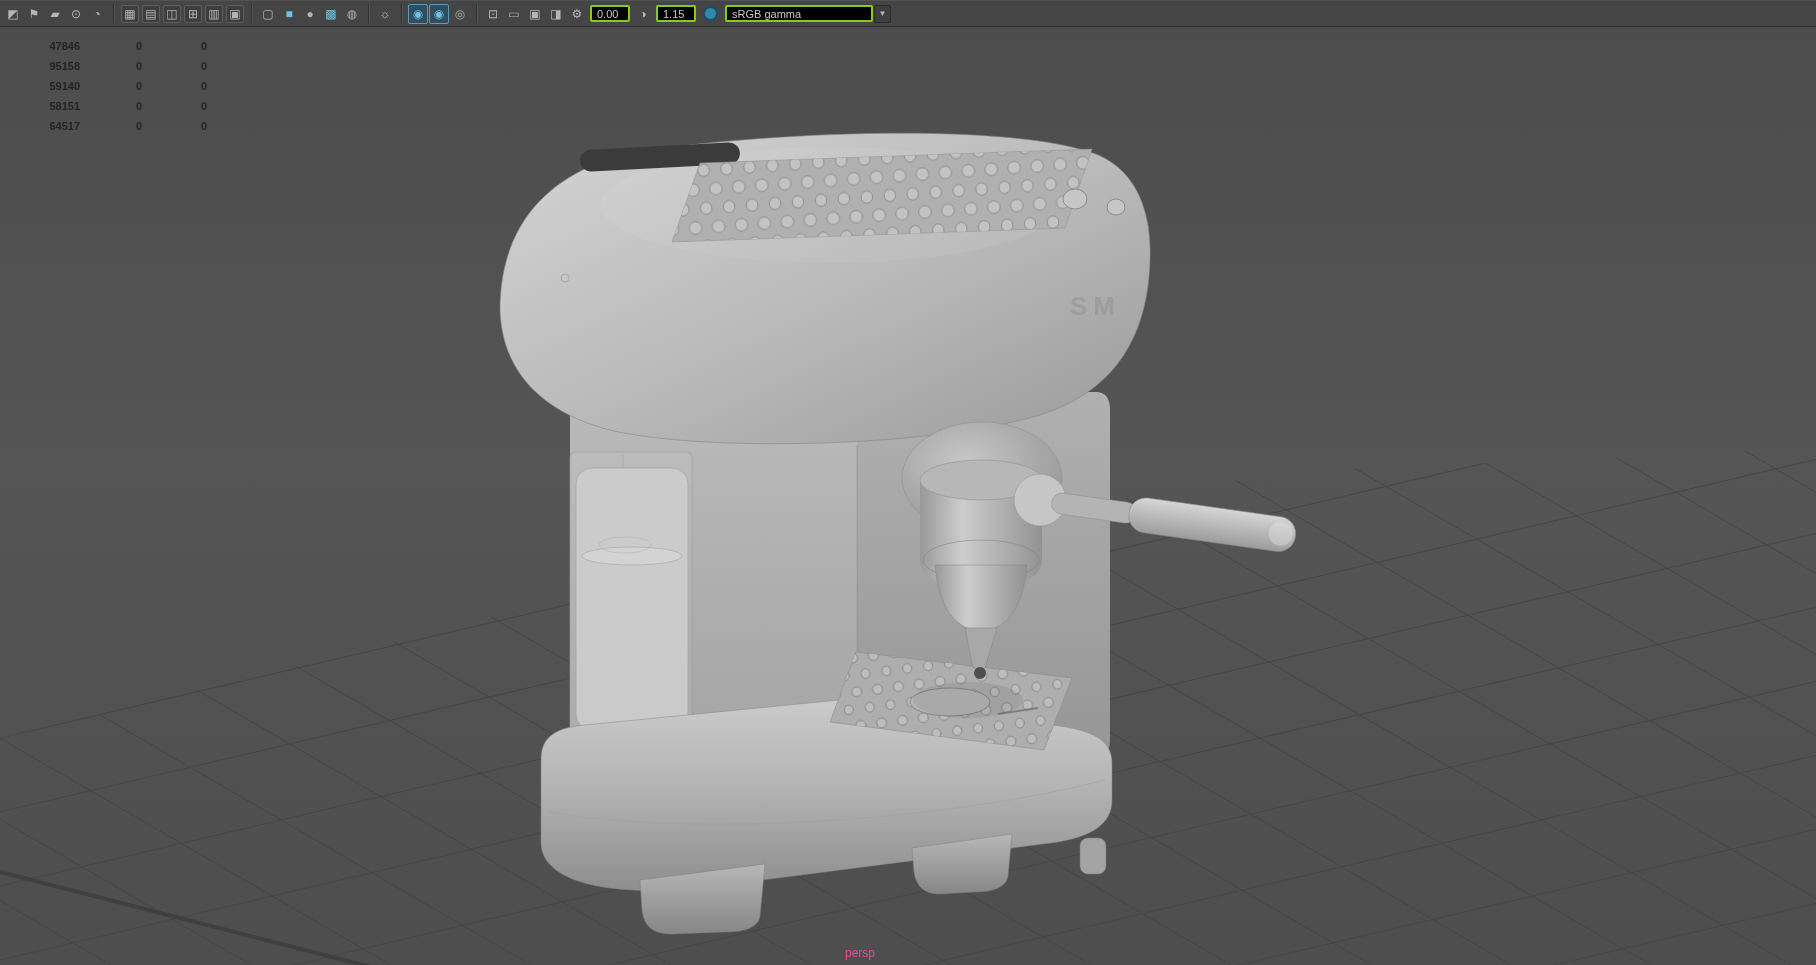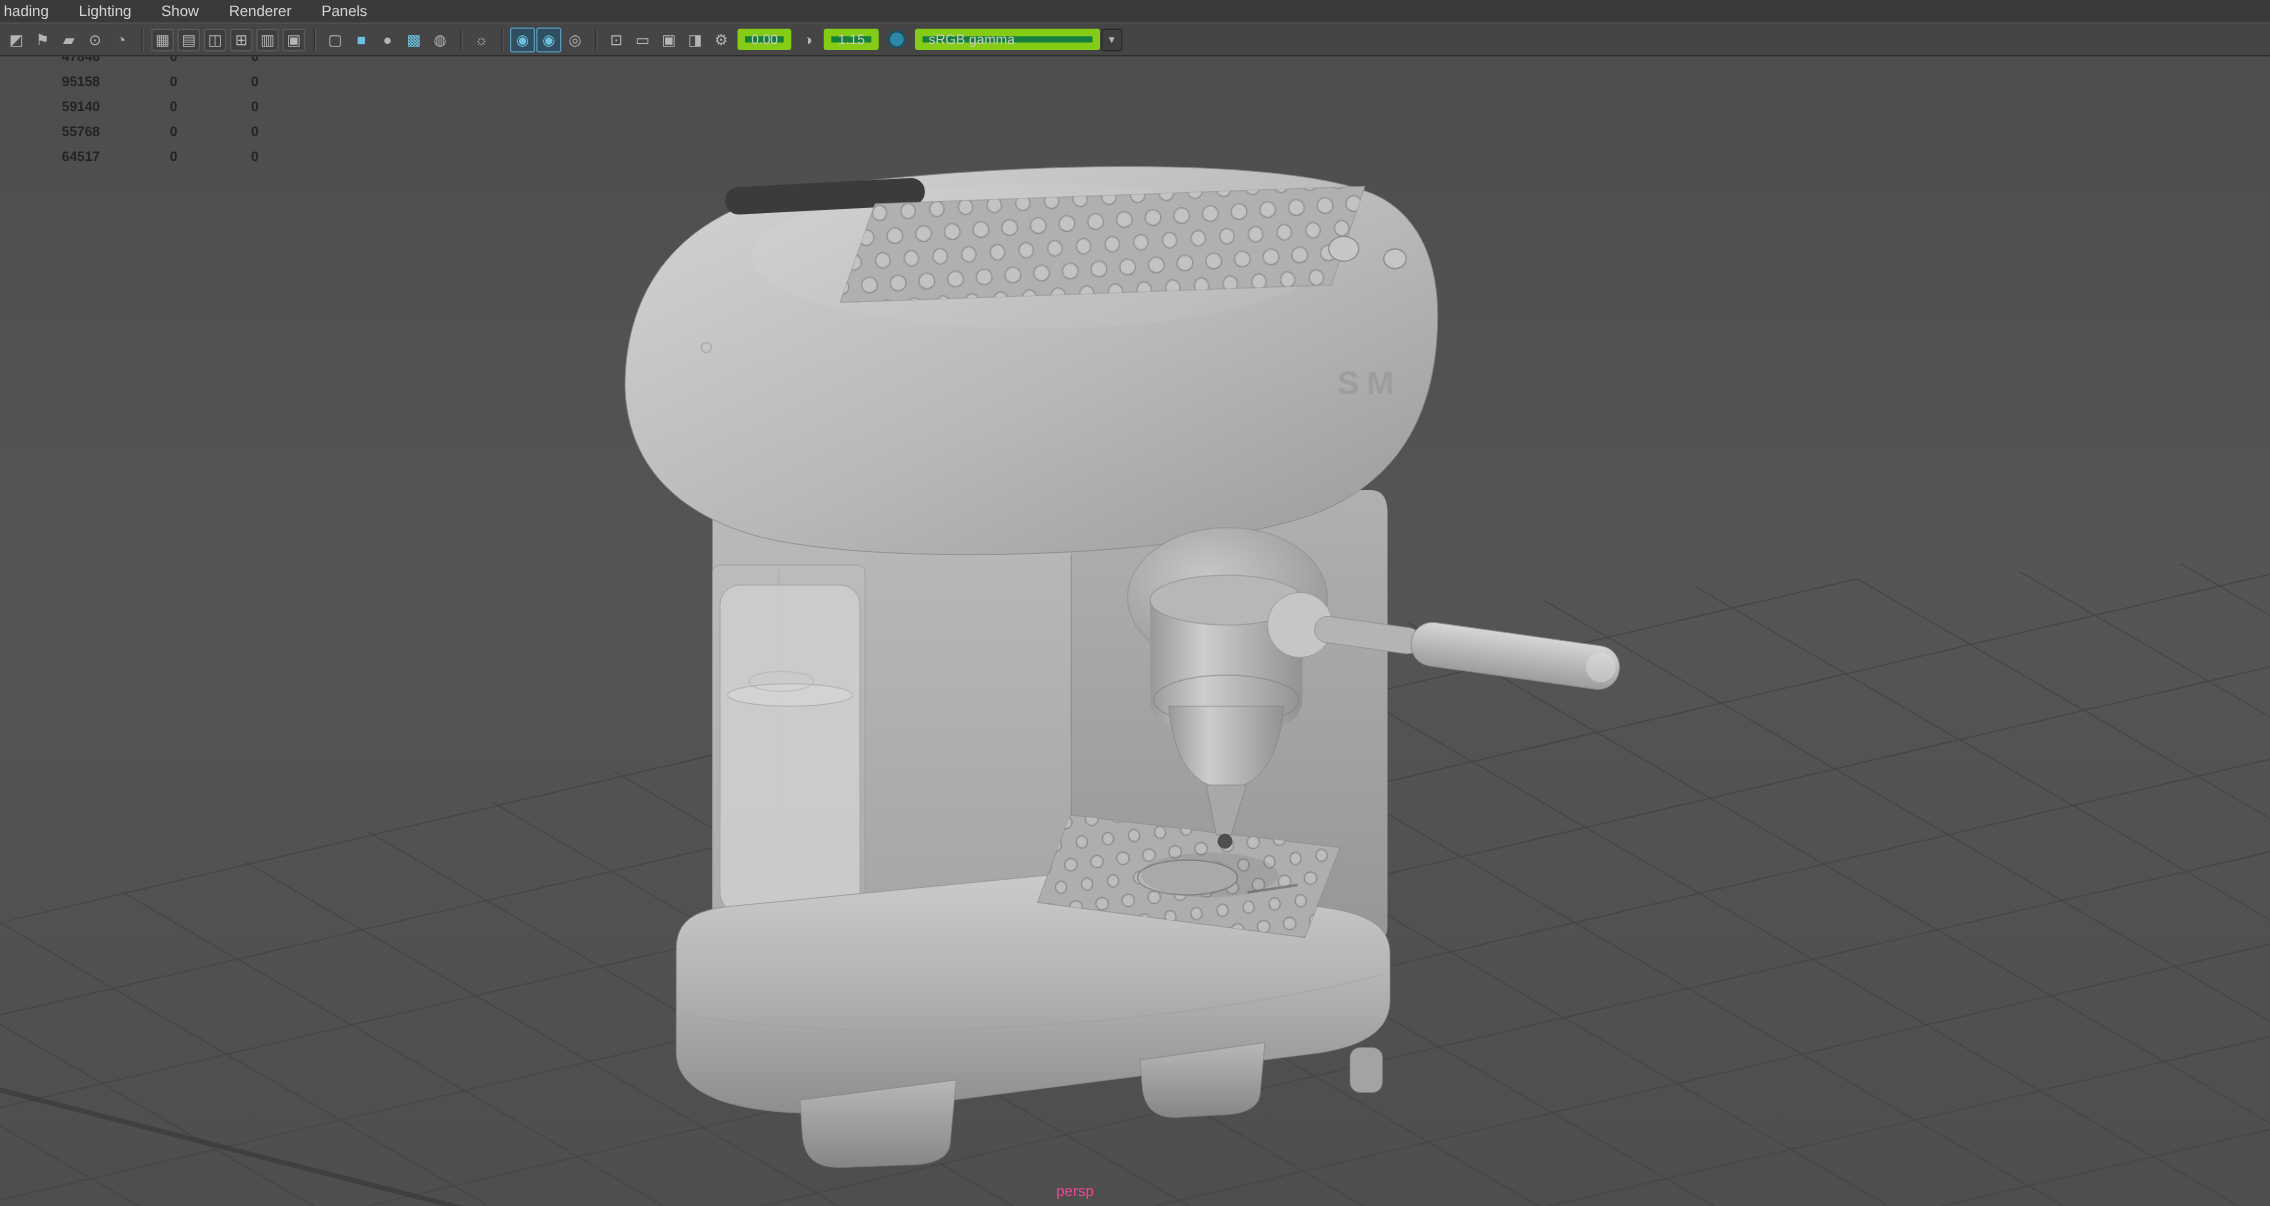--- a/index.html
+++ b/index.html
@@ -29,21 +29,21 @@
   .tb-icon {
     width:20px; height:20px; display:flex; align-items:center; justify-content:center;
     font-size:12px; color:#b5b5b5; border-radius:2px; cursor:default; flex:none;
   }
   .tb-icon.boxed { width:18px; height:18px; background:#3e3e3e; border:1px solid #5c5c5c; margin:0 1px; }
   .tb-icon.active { color:#6cc2e0; }
   .tb-icon.boxed-active { background:#2f4e60; border:1px solid #5b9ab8; }
   .tb-sep { width:1px; height:18px; background:#333333; box-shadow:1px 0 0 #555555; margin:0 5px; flex:none; }
 
   .tb-field {
-    height:17px; min-width:40px; background:#15803d; border:6px solid #84cc16; border-radius:2px;
+    height:17px; min-width:40px; background:#000000; border:2px solid #84cc16; border-radius:2px;
     color:#c9c9c9; font-size:11px; display:flex; align-items:center; padding:0 5px; margin:0 3px; flex:none;
   }
   .tb-dropdown { width:148px; margin-right:0; }
   .dd-arrow {
     width:17px; height:18px; background:#3e3e3e; border:1px solid #2a2a2a; border-radius:2px;
     display:flex; align-items:center; justify-content:center; color:#b5b5b5; font-size:8px; margin-left:1px; flex:none;
   }
   .cm-circle {
     width:15px; height:15px; border-radius:50%; background:#2f88a8; border:2px solid #1d4f63;
     margin:0 4px; flex:none;
@@ -211,27 +211,20 @@
     <circle cx="1040" cy="500" r="26" fill="#c6c6c6" stroke="#8f8f8f" stroke-width="0.5"></circle>
     <g transform="rotate(8 1040 500)">
       <rect x="1052" y="490" width="85" height="21" rx="10" fill="#b4b4b4" stroke="#8a8a8a" stroke-width="0.5"></rect>
       <rect x="1130" y="483" width="168" height="35" rx="17" fill="url(#gHandle)" stroke="#868686" stroke-width="0.6"></rect>
       <ellipse cx="1283" cy="500" rx="12" ry="12" fill="#e0e0e0" fill-opacity="0.45"></ellipse>
     </g>
   </g>
 </svg>
 
 <div class="chrome">
-  <div class="menubar">
-    <span class="menu-item">hading</span>
-    <span class="menu-item">Lighting</span>
-    <span class="menu-item">Show</span>
-    <span class="menu-item">Renderer</span>
-    <span class="menu-item">Panels</span>
-  </div>
   <div class="toolbar">
     <div id="toolbar-icons" class="tb-icons">
         <div class="tb-icon">◩</div>
         <div class="tb-icon">⚑</div>
         <div class="tb-icon">▰</div>
         <div class="tb-icon">⊙</div>
         <div class="tb-icon">◔</div>
         <div class="tb-sep"></div>
         <div class="tb-icon boxed">▦</div>
         <div class="tb-icon boxed">▤</div>
@@ -277,21 +270,21 @@
     <span class="hud-cell c1">95158</span>
     <span class="hud-cell c2">0</span>
     <span class="hud-cell c3">0</span>
   </div>
   <div class="hud-row">
     <span class="hud-cell c1">59140</span>
     <span class="hud-cell c2">0</span>
     <span class="hud-cell c3">0</span>
   </div>
   <div class="hud-row">
-    <span class="hud-cell c1">55768</span>
+    <span class="hud-cell c1">58151</span>
     <span class="hud-cell c2">0</span>
     <span class="hud-cell c3">0</span>
   </div>
   <div class="hud-row">
     <span class="hud-cell c1">64517</span>
     <span class="hud-cell c2">0</span>
     <span class="hud-cell c3">0</span>
   </div>
 </div>
 

